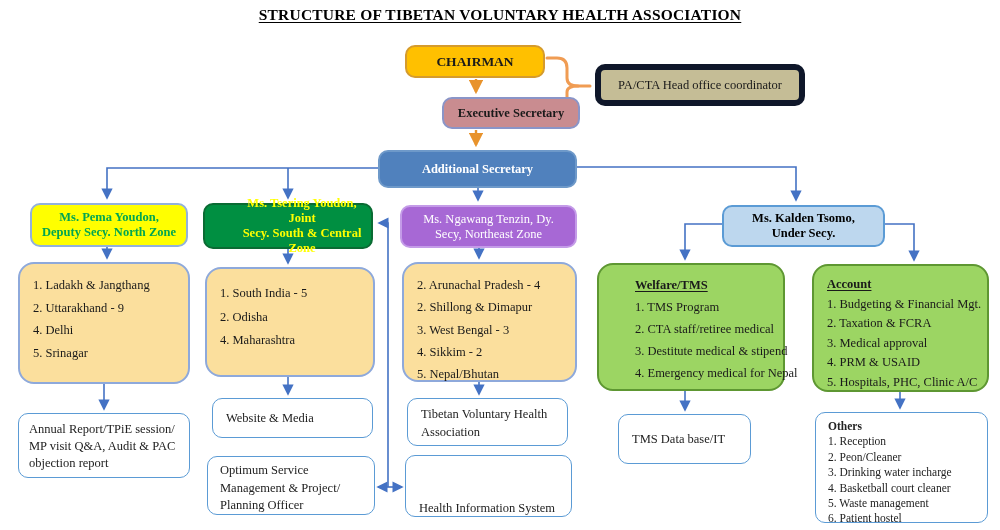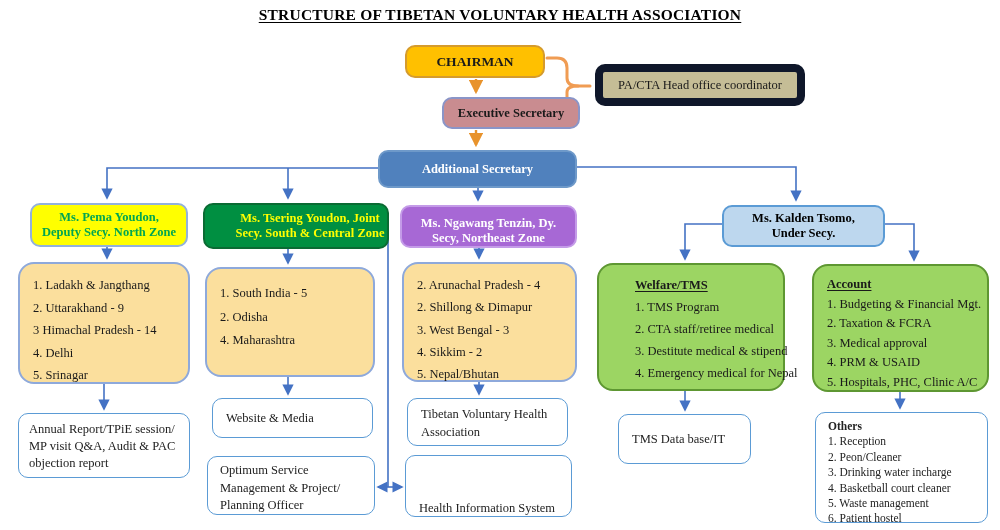--- a/index.html
+++ b/index.html
@@ -12,26 +12,26 @@
   .center{display:flex;align-items:center;justify-content:center;text-align:center;}
   .pre{white-space:pre-line;}
   .title{
     position:absolute;top:6px;left:0;width:100%;text-align:center;z-index:2;
     font-size:15.5px;font-weight:bold;letter-spacing:.2px;
     text-decoration:underline;text-underline-offset:2px;color:#000;
   }
   
   .chairman{left:405px;top:45px;width:140px;height:33px;background:#FFC000;border:2px solid #D59B2D;font-size:13.5px;font-weight:bold;}
   .exec{left:408px;top:97px;width:138px;height:32px;background:#C98C90;border:2px solid #8A95C8;font-size:12.5px;font-weight:bold;margin-left:34px;}
-  .pacta{left:595px;top:64px;width:210px;height:42px;background:#C5BD96;border:8px solid #0f172a;font-size:12.5px;}
+  .pacta{left:595px;top:64px;width:210px;height:42px;background:#C5BD96;border:6px solid #0f172a;font-size:12.5px;}
   .addl{left:378px;top:150px;width:199px;height:38px;background:#5081BD;border:2px solid #6E99C9;color:#fff;font-size:12.5px;font-weight:bold;}
   
   .north-head{left:30px;top:203px;width:158px;height:44px;background:#FFFF00;border:2px solid #92B1DC;color:#00A651;font-size:12.5px;font-weight:bold;}
-  .south-head{left:203px;top:203px;width:186px;height:46px;background:#008F41;border:2px solid #0A6B33;color:#FFFF00;font-size:12.5px;font-weight:bold;padding-left:28px;}
-  .ne-head{left:400px;top:205px;width:177px;height:43px;background:#A768D5;border:2px solid #C49BE8;color:#fff;font-size:12.5px;font-weight:bold;align-items:flex-end;}
+  .south-head{left:203px;top:203px;width:170px;height:46px;background:#008F41;border:2px solid #0A6B33;color:#FFFF00;font-size:12.5px;font-weight:bold;padding-left:28px;}
+  .ne-head{left:400px;top:205px;width:177px;height:43px;background:#A768D5;border:2px solid #C49BE8;color:#fff;font-size:12.5px;font-weight:normal;}
   .under-head{left:722px;top:205px;width:163px;height:42px;background:#BDD7EE;border:2px solid #5B9BD5;color:#000;font-size:12.5px;font-weight:bold;}
   
   .tan{background:#FBDF9D;border:2px solid #8EA9DB;border-radius:16px;font-size:12.5px;padding:10px 13px;}
   .tan1{left:18px;top:262px;width:172px;height:122px;line-height:22.5px;}
   .tan2{left:205px;top:267px;width:170px;height:110px;line-height:23.5px;padding-top:13px;}
   .tan3{left:402px;top:262px;width:175px;height:120px;line-height:22.3px;}
   
   .greenbox{background:#9CD563;border:2px solid #5E9732;border-radius:16px;font-size:12.5px;padding:9px 13px;}
   .welfare{left:597px;top:263px;width:188px;height:128px;line-height:22px;padding-left:36px;}
   .account{left:812px;top:264px;width:177px;height:128px;line-height:19.6px;}
@@ -122,21 +122,20 @@
 Secy, Northeast Zone</span>
   </div>
   <div class="box center under-head">
     <span class="pre">Ms. Kalden Tsomo,
 Under Secy.</span>
   </div>
 
   <div class="box tan tan1">
       <div class="list-line">1. Ladakh &amp; Jangthang</div>
       <div class="list-line">2. Uttarakhand - 9</div>
-      <div class="list-line">3 Himachal Pradesh - 14</div>
       <div class="list-line">4. Delhi</div>
       <div class="list-line">5. Srinagar</div>
     </div>
   <div class="box tan tan2">
       <div class="list-line">1. South India - 5</div>
       <div class="list-line">2. Odisha</div>
       <div class="list-line">4. Maharashtra</div>
     </div>
   <div class="box tan tan3">
       <div class="list-line">2. Arunachal Pradesh - 4</div>

